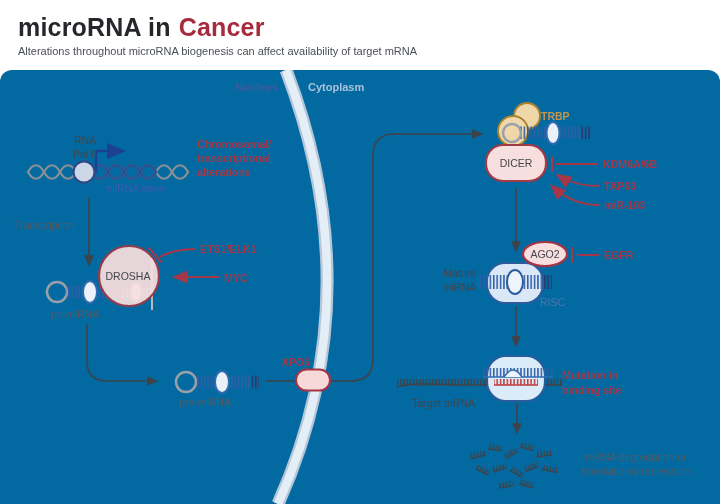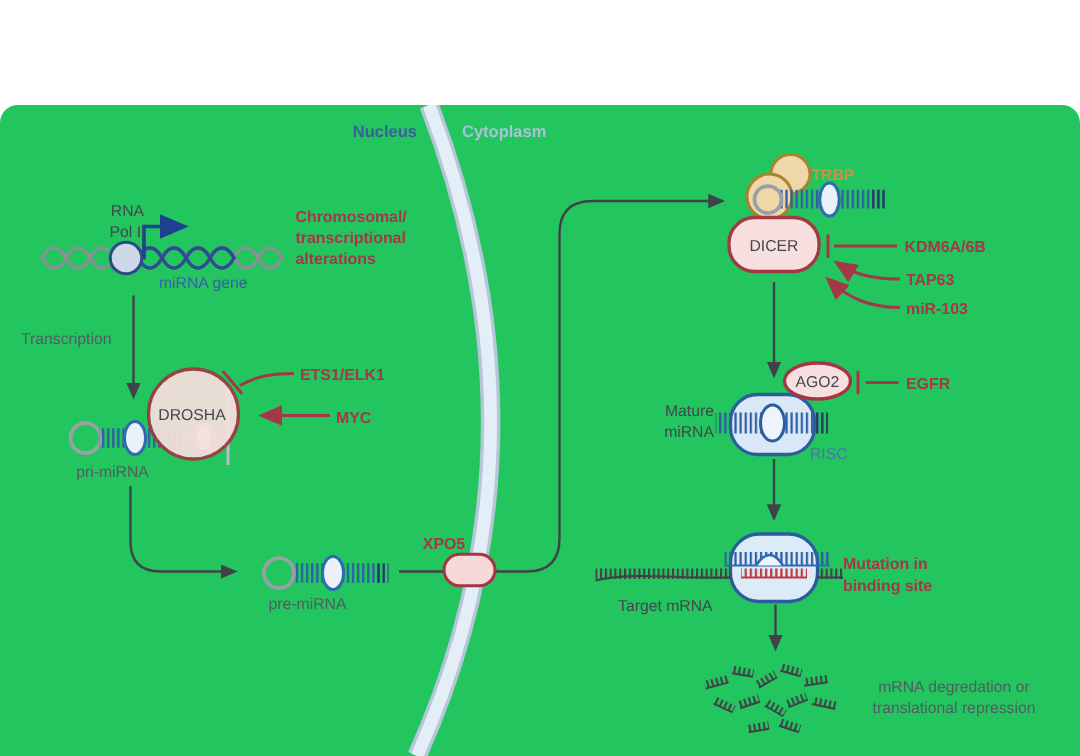--- a/index.html
+++ b/index.html
@@ -2,39 +2,43 @@
 <html><head>
 <meta charset="utf-8">
 <style>
   html,body{margin:0;padding:0;background:#ffffff;}
   #page{position:relative;width:720px;height:504px;overflow:hidden;background:#ffffff;
         font-family:"Liberation Sans",sans-serif;}
   #hdr{position:absolute;left:18px;top:12px;}
   #hdr h1{margin:0;font-size:25px;line-height:30px;font-weight:bold;color:#26272b;letter-spacing:.2px;}
   #hdr h1 .accent{color:#a72b3e;margin-left:.32em;}
   #hdr p{margin:3px 0 0 0;font-size:11px;color:#4a4f56;}
-  #panel{position:absolute;left:0;top:70px;width:720px;height:434px;background:#22c55e;
+  #panel{position:absolute;left:0;top:70px;width:720px;height:434px;background:#0369a1;
          border-radius:12px 12px 0 0;}
   svg text{font-family:"Liberation Sans",sans-serif;}
   .lbl{font-size:10.5px;fill:#565a61;}
   .dk{font-size:10.5px;fill:#43464c;}
   .red{font-size:10.6px;font-weight:bold;fill:#a43848;}
   .nuc{font-size:11px;font-weight:bold;fill:#3d5c9e;}
   .cyt{font-size:11px;font-weight:bold;fill:#a9c2da;}
   .bluetxt{font-size:10.5px;fill:#3a5dab;}
   .risctxt{font-size:10.5px;fill:#4f74ad;}
   .tantxt{font-size:10.5px;font-weight:bold;fill:#c3954e;}
   .ctr{text-anchor:middle;}
   .enda{text-anchor:end;}
 </style>
 </head>
 <body>
 
 <div id="page">
 
+  <div id="hdr">
+    <h1><span>microRNA in</span><span class="accent">Cancer</span></h1>
+    <p>Alterations throughout microRNA biogenesis can affect availability of target mRNA</p>
+  </div>
 
   <div id="panel">
   <svg width="720" height="434" viewBox="0 70 720 434">
     <defs>
       <pattern id="tkb" width="3.4" height="4" patternUnits="userSpaceOnUse">
             <rect width="1.5" height="4" fill="#2f5fa5"></rect>
           </pattern>
       <pattern id="tkg" width="3.4" height="4" patternUnits="userSpaceOnUse">
             <rect width="1.5" height="4" fill="#9099a4"></rect>
           </pattern>

